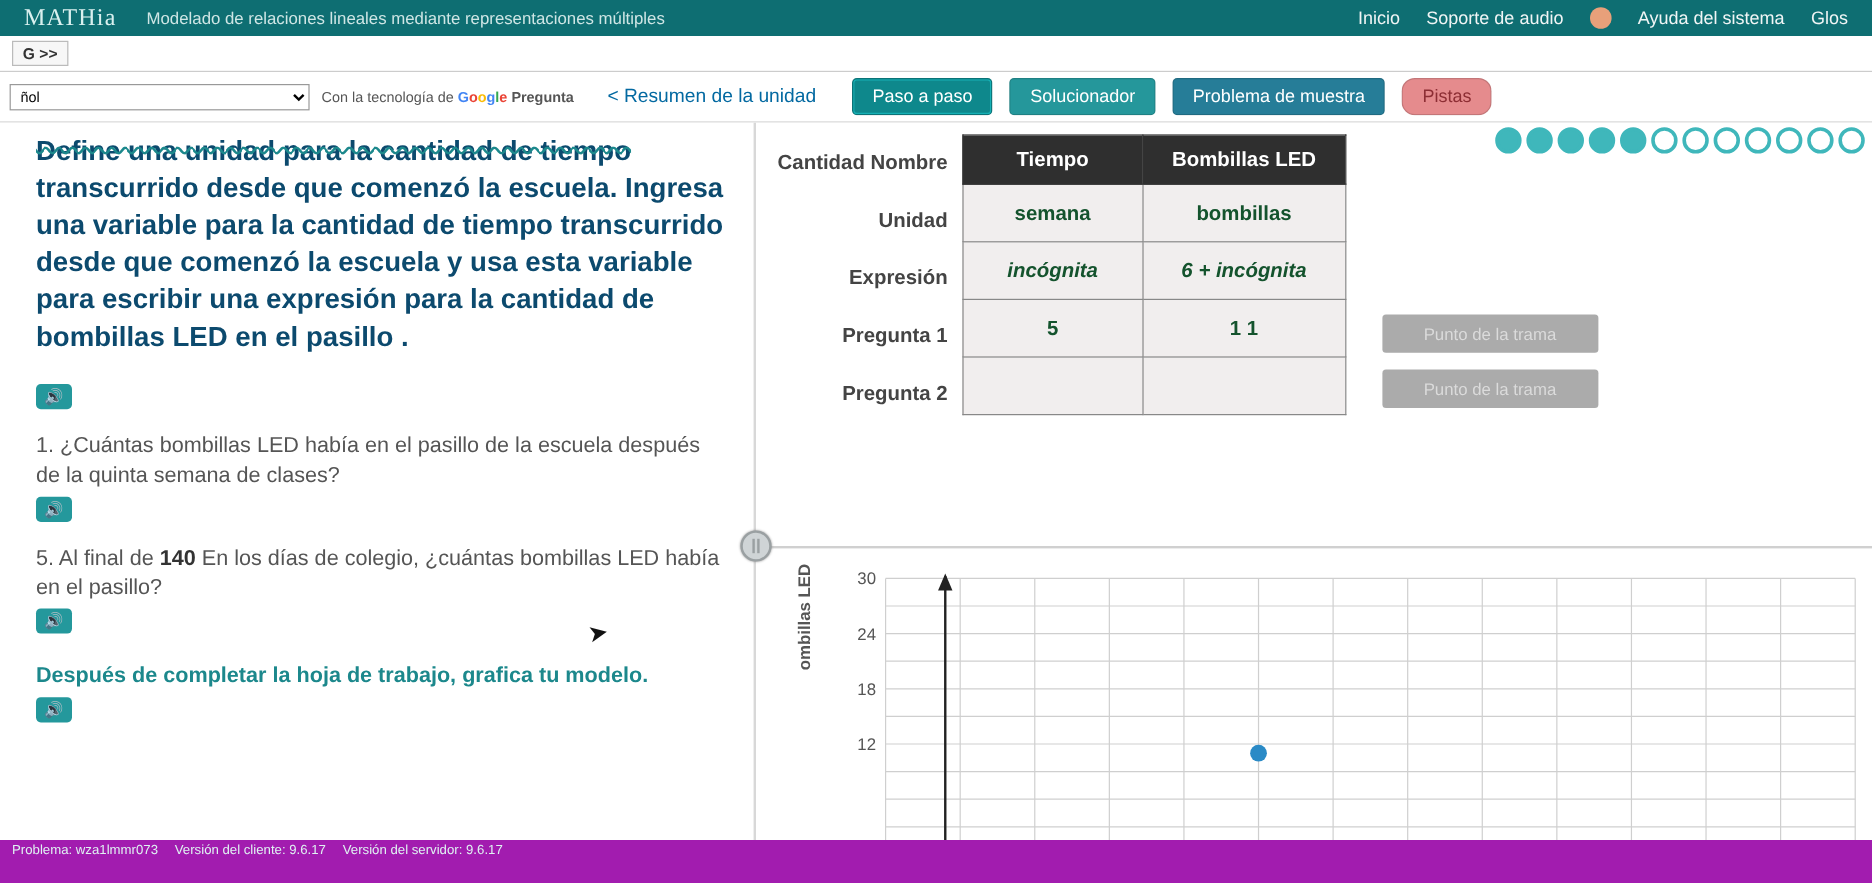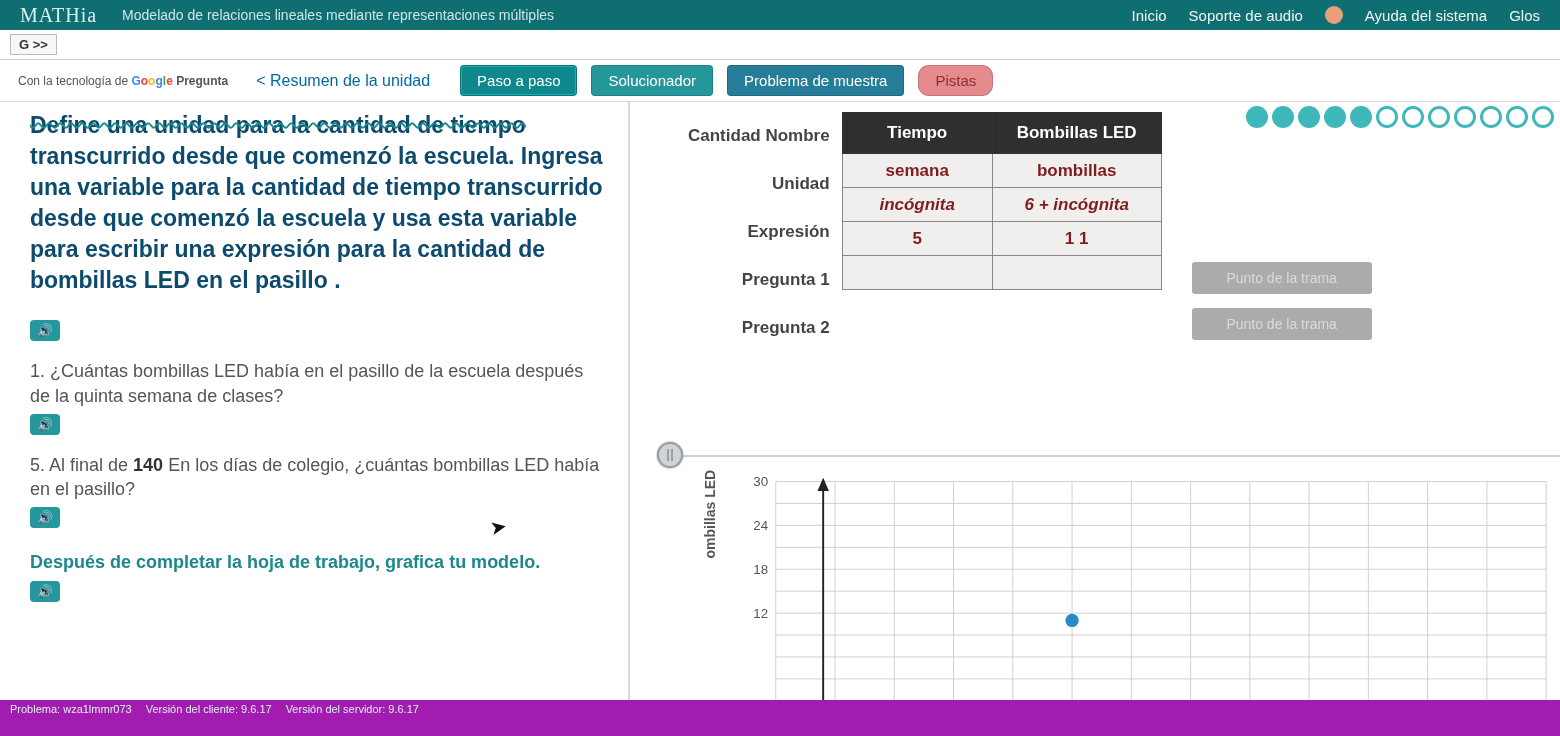--- a/index.html
+++ b/index.html
@@ -24,30 +24,30 @@
   .tab.sample { background:#267d98;}
   .tab.hints { background:#e58b8d; color:#8d2e34;border-radius:11px;}
   .content { display:flex; height:calc(100% - 30px - 30px - 42px - 20px); background:#fff;}
   .left { width:630px; padding:8px 20px 0 30px; border-right:2px solid #d8d8d8; overflow:hidden;}
   .scenario { color:#0c4a6e; font-weight:600; font-size:23px; line-height:1.35; margin-bottom:24px;}
   .scenario .strike { text-decoration: line-through wavy #1c888c; text-decoration-thickness:2px;}
   .audio-btn { display:inline-block; background:#24989c; color:#fff; border-radius:4px; padding:3px 7px; font-size:13px; cursor:pointer;}
   .qblock { margin-top:18px; font-size:18px; color:#555; line-height:1.35;}
   .graph-hint { margin-top:22px; font-size:18px; color:#1c888c; font-weight:600; line-height:1.35;}
   .num { font-weight:700; color:#333;}
-  .right { flex:1; position:relative; padding:10px 0 0 18px;margin-left:40px;}
+  .right { flex:1; position:relative; padding:10px 0 0 18px;}
   .progress-dots { position:absolute; top:4px; right:6px; display:flex; gap:4px;}
   .pd { width:22px; height:22px; border:3px solid #3fb7bb; border-radius:50%;}
   .pd.done { background:#3fb7bb;}
   .worksheet { display:flex; align-items:flex-start; gap:0;}
   .rowlabels { display:flex; flex-direction:column; text-align:right; font-size:17px; color:#444; font-weight:600;}
   .rowlabels div { height:48px; display:flex; align-items:center; justify-content:flex-end; padding-right:12px;}
   .wtable { border-collapse:collapse;}
   .wtable th { background:#2f2f2f; color:#fff; font-size:17px; font-weight:600; padding:10px 24px; border:1px solid #333;}
-  .wtable td { border:1px solid #888; background:#f1eeee; text-align:center; font-size:17px; color:#7f1d1d; height:34px; min-width:150px; font-weight:600;}
+  .wtable td { border:1px solid #888; background:#f1eeee; text-align:center; font-size:17px; color:#14532d; height:48px; min-width:150px; font-weight:600;}
   .wtable td.ital { font-style:italic;}
   .plot-buttons { display:flex; flex-direction:column; gap:14px; margin-left:30px; margin-top:150px;}
   .plotbtn { background:#8f8f8f; color:#cfcfcf; font-size:14px; padding:8px 14px; border-radius:3px; text-align:center; width:180px; opacity:.75;}
   .divider-handle { position:absolute; left:0px; top:340px; width:26px; height:26px; border-radius:50%; background:#cfd4d6; border:2px solid #9aa0a2; box-shadow:0 0 2px #888; transform:translateX(-50%); cursor:grab;}
   .divider-handle:before,.divider-handle:after{content:"";position:absolute;background:#9aa0a2;}
   .divider-handle:before{left:8px;top:5px;width:2px;height:12px;}
   .divider-handle:after{right:8px;top:5px;width:2px;height:12px;}
   .divider-line { position:absolute; left:0; top:353px; right:0; height:2px; background:#d0d0d0;}
   .chartwrap { position:absolute; left:60px; top:370px; bottom:0; right:10px;}
   .ylabel { position:absolute; left:-28px; top:50%; transform: rotate(-90deg) translateX(40%); transform-origin:left top; font-size:14px; font-weight:600; color:#555; white-space:nowrap;}
@@ -68,20 +68,23 @@
     <span>Ayuda del sistema</span>
     <span>Glos</span>
   </div>
 </div>
 
 <div class="gbar">
   <span class="gbtn">G &gt;&gt;</span>
 </div>
 
 <div class="toolbar">
+  <select class="lang-select">
+    <option>ñol</option>
+  </select>
   <span class="tech">
     <span>Con la tecnología de </span><span class="g1">G</span><span class="g2">o</span><span class="g3">o</span><span class="g4">g</span><span class="g5">l</span><span class="g6">e</span><b> Pregunta</b>
   </span>
   <span class="summary-link">&lt; Resumen de la unidad</span>
   <div class="tab-buttons">
     <div class="tab step">Paso a paso</div>
     <div class="tab solve">Solucionador</div>
     <div class="tab sample">Problema de muestra</div>
     <div class="tab hints">Pistas</div>
   </div>

